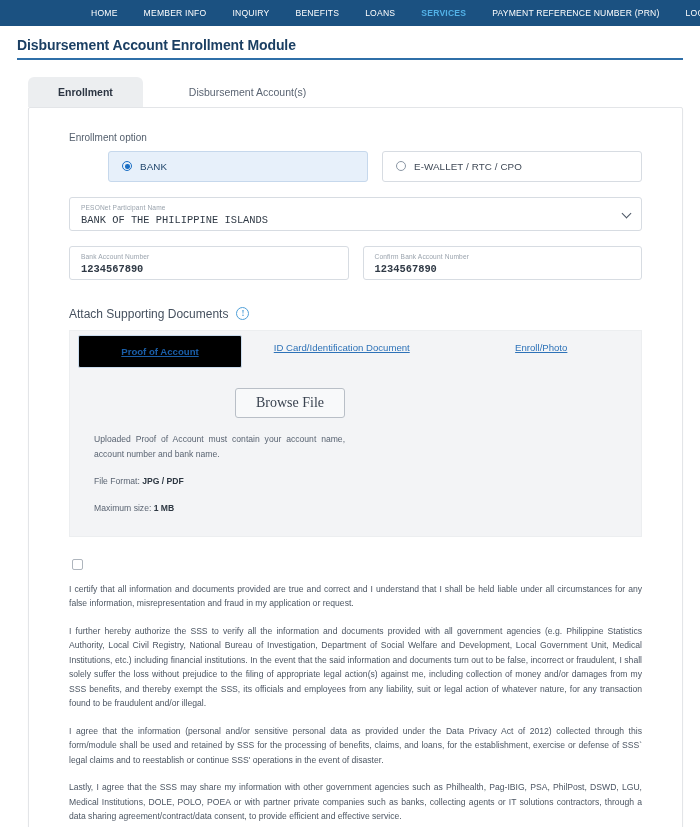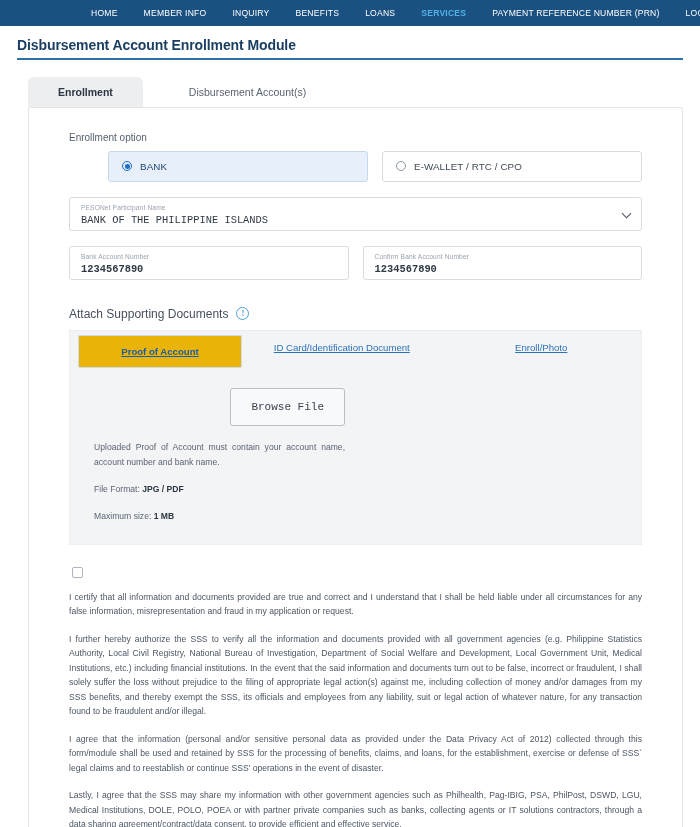--- a/index.html
+++ b/index.html
@@ -181,21 +181,21 @@
   .doc-tab {
     flex: 1;
     text-align: center;
     font-size: 9.6px;
     color: #2d72b8;
     text-decoration: underline;
     padding: 11px 4px;
     cursor: pointer;
   }
   .doc-tab.active {
-    background: #eab308;
+    background: #000000;
     border: 1px solid #cbdcee;
     font-weight: bold;
     color: #1a5ea8;
     flex: 0 0 164px;
     margin: 4px 0 4px 8px;
     border-radius: 2px;
     padding: 10px 4px;
   }
   .doc-body { display: flex; padding: 12px 24px 20px 24px; }
   .doc-left { width: 52%; padding-right: 16px; }
@@ -208,25 +208,25 @@
     font-style: italic;
     text-decoration: none;
     margin-top: 33px;
     cursor: pointer;
   }
   .browse-row { display: flex; justify-content: flex-end; }
   .browse-btn {
     border: 1px solid #b9bfc7;
     background: #f8f9fa;
     border-radius: 3px;
-    font-size: 11px;
+    font-size: 14px;
     color: #39424f;
-    padding: 12px 20px;
-    cursor: pointer;
-    font-family: Liberation Mono, monospace;
+    padding: 6px 20px;
+    cursor: pointer;
+    font-family: Liberation Serif, serif;
   }
   .hint {
     font-size: 8.6px;
     color: #5a6472;
     line-height: 15px;
     text-align: justify;
     margin-top: 14px;
   }
   .hint b { color: #2d3742; }
   .hint.tight { margin-top: 12px; }

